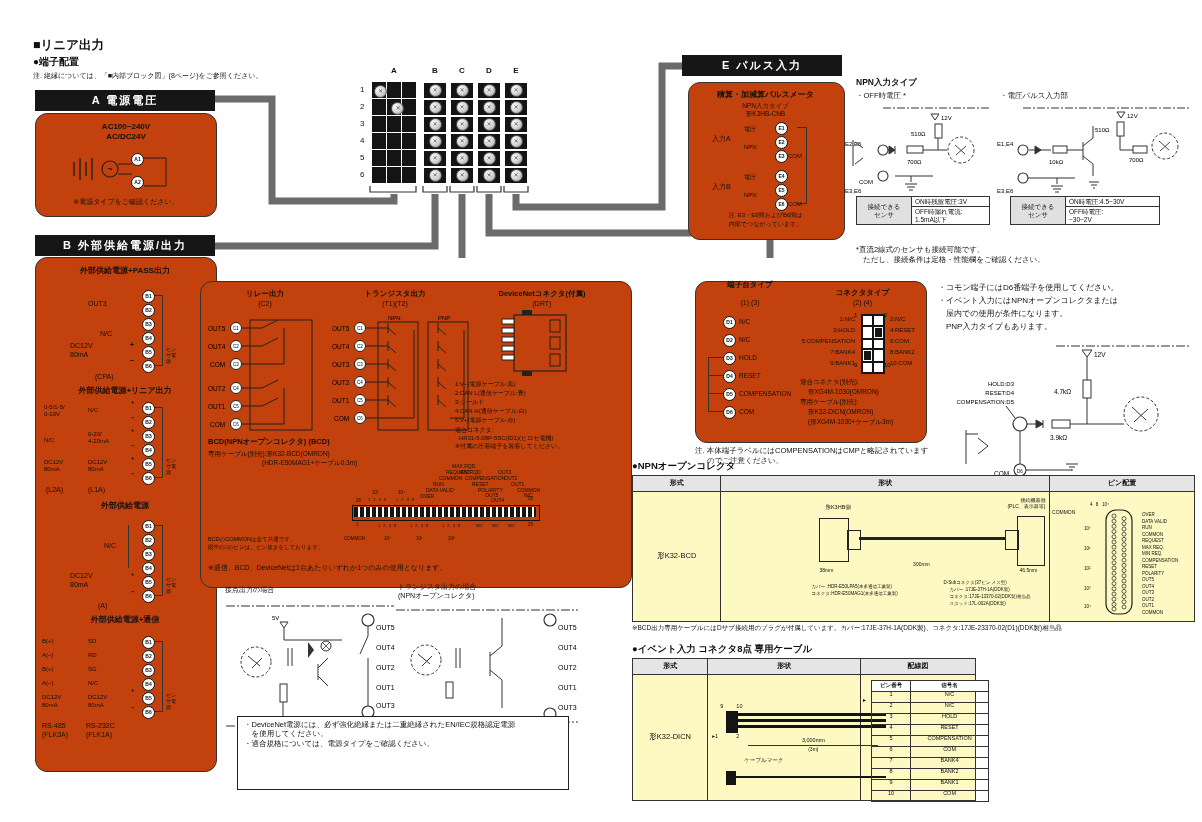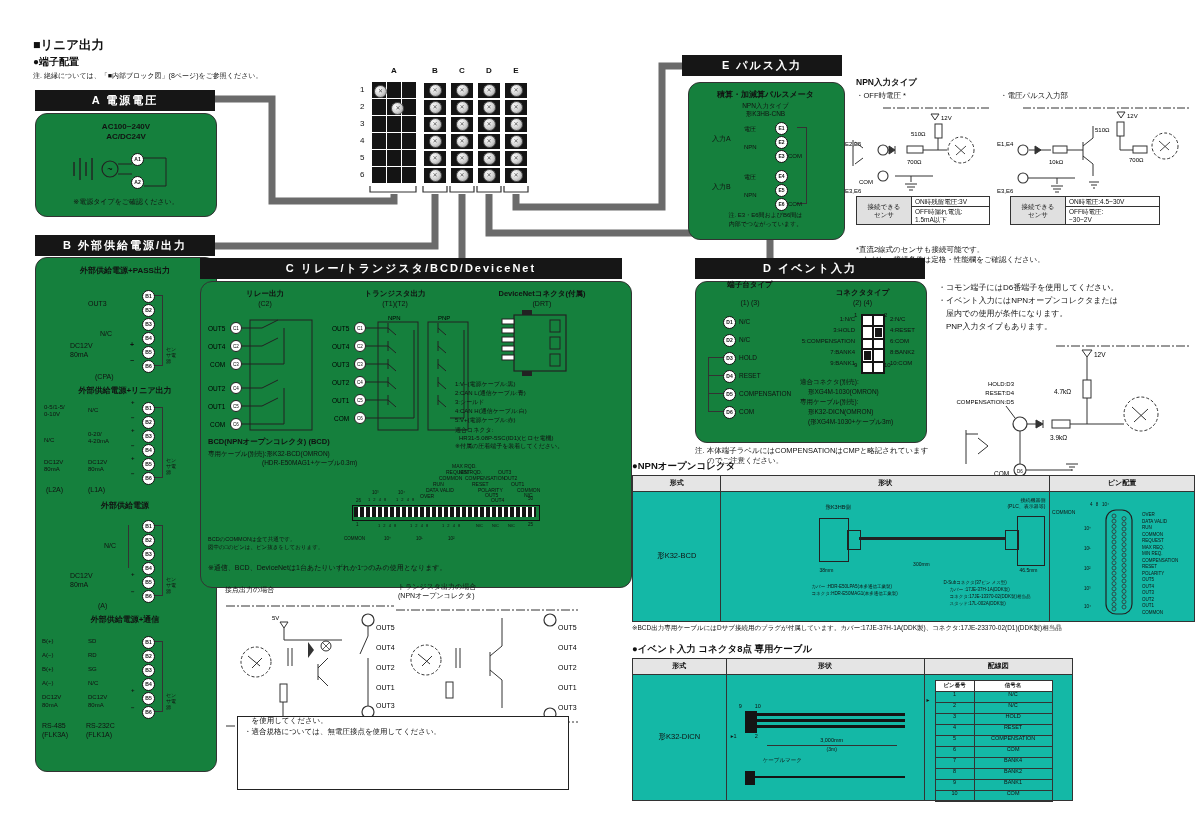--- a/index.html
+++ b/index.html
@@ -1,33 +1,33 @@
 <!DOCTYPE html>
 <html><head>
 <meta charset="utf-8">
 <style>
   html,body{margin:0;padding:0;background:#fff}
   #page{position:relative;width:1202px;height:822px;background:#fff;overflow:hidden;
         font-family:"Liberation Sans","DejaVu Sans",sans-serif;color:#111}
   .ab{position:absolute}
   .bar{background:#161616;color:#fff;font-weight:bold;display:flex;align-items:center;justify-content:center;letter-spacing:2px;font-size:11px}
-  .rbox{border:1.4px solid #333;border-radius:12px;background:#15803d}
+  .rbox{border:1.4px solid #333;border-radius:12px;background:#c2410c}
   .t{width:11px;height:11px;border:1px solid #111;border-radius:50%;background:#fff;font-size:5px;font-weight:bold;
      display:flex;align-items:center;justify-content:center;position:absolute;z-index:2;line-height:1}
   .ln{position:absolute;background:#333}
   .f4{font-size:4px}.f45{font-size:4.5px}.f5{font-size:5px}.f55{font-size:5.5px}.f6{font-size:6px}
   .f65{font-size:6.5px}.f7{font-size:7px}.f75{font-size:7.5px}.f8{font-size:8px}.f85{font-size:8.5px}
   .f9{font-size:9px}.f95{font-size:9.5px}.f10{font-size:10px}.f12{font-size:12.5px}
   .b{font-weight:bold}.c{text-align:center}.r{text-align:right}
   div{line-height:1.15}
   .screw{width:11px;height:11px;border-radius:50%;border:1px solid #555;display:inline-block;position:relative;
          background:radial-gradient(circle at 35% 35%, #fff, #cfcfcf 55%, #858585)}
   .screw::after{content:"✕";position:absolute;inset:0;display:flex;align-items:center;justify-content:center;font-size:6px;color:#555}
   .cell{position:absolute;width:22px;height:15px;background:#141414;display:flex;align-items:center;justify-content:center}
-  table.bt{border-collapse:collapse;position:absolute;background:#14b8a6}
+  table.bt{border-collapse:collapse;position:absolute;background:#fef9c3}
   table.bt th,table.bt td{border:1px solid #333;padding:0;vertical-align:top}
   table.bt th{background:#e5e5e5;font-size:7px;font-weight:bold;text-align:center;height:15px;vertical-align:middle}
   table.wt{border-collapse:collapse}
   table.wt th,table.wt td{border:1px solid #333;font-size:5.5px;text-align:center;padding:0 1px;height:10px;line-height:1}
   table.wt th{background:#fff;font-weight:bold}
   table.st{border-collapse:collapse}
   table.st td{border:1px solid #333;font-size:6.5px;padding:1px 3px;vertical-align:middle}
   .gray{background:#e0e0e0}
   svg text{font-family:"Liberation Sans","DejaVu Sans",sans-serif}
 </style>
@@ -248,21 +248,20 @@
 <div class="ab f6" style="left:88px;top:694px">DC12V</div>
 <div class="ab f6" style="left:88px;top:702px">80mA</div>
 <div class="ab f6 b" style="left:131px;top:687px">+</div>
     <div class="ab f6 b" style="left:131px;top:705px">−</div>
 <div class="ab f5" style="left:166px;top:693px;width:14px">センサ電源</div>
 <div class="ab f7" style="left:42px;top:722px">RS-485</div>
 <div class="ab f7" style="left:42px;top:731px">(FLK3A)</div>
 <div class="ab f7" style="left:86px;top:722px">RS-232C</div>
 <div class="ab f7" style="left:86px;top:731px">(FLK1A)</div>
 
-<div class="ab bar" style="left:200px;top:258px;width:422px;height:21px">C リレー/トランジスタ/BCD/DeviceNet</div>
 <div class="ab rbox" style="left:200px;top:281px;width:430px;height:305px"></div>
 
 <div class="ab f75 b c" style="left:210px;top:290px;width:110px">リレー出力</div>
 <div class="ab f7 c" style="left:210px;top:300px;width:110px">(C2)</div>
 <svg class="ab" style="left:206px;top:310px" width="118" height="126">
   <rect x="44" y="10" width="62" height="110" fill="none" stroke="#222" stroke-width="1"></rect>
   <text x="2" y="21" font-size="6.5">OUT5</text>
   <text x="2" y="39" font-size="6.5">OUT4</text>
   <text x="4" y="57" font-size="6.5">COM</text>
   <text x="2" y="81" font-size="6.5">OUT2</text>
@@ -430,22 +429,23 @@
   <circle cx="158" cy="18" r="6" fill="none" stroke="#333" stroke-width="1.2"></circle>
   <circle cx="158" cy="112" r="6" fill="none" stroke="#333" stroke-width="1.2"></circle>
   <text x="166" y="28" font-size="7">OUT5</text>
   <text x="166" y="48" font-size="7">OUT4</text>
   <text x="166" y="68" font-size="7">OUT2</text>
   <text x="166" y="88" font-size="7">OUT1</text>
   <text x="166" y="108" font-size="7">OUT3</text>
 </svg>
 
 <div class="ab" style="left:237px;top:716px;width:330px;height:72px;border:1.2px solid #222;background:#fff">
+  <div class="f75" style="padding:4px 6px 0">・DeviceNet電源には、必ず強化絶縁または二重絶縁されたEN/IEC規格認定電源</div>
   <div class="f75" style="padding:0 6px">　を使用してください。</div>
-  <div class="f75" style="padding:2px 6px 0">・適合規格については、無電圧接点を使用してください。</div>
+  <div class="f75" style="padding:2px 6px 0">・適合規格については、電源タイプをご確認ください。</div>
 </div>
 
 <div class="ab bar" style="left:682px;top:55px;width:160px;height:21px">E パルス入力</div>
 <div class="ab rbox" style="left:688px;top:82px;width:155px;height:156px"></div>
 <div class="ab f8 b c" style="left:690px;top:90px;width:151px">積算・加減算パルスメータ</div>
 <div class="ab f65 c" style="left:690px;top:102px;width:151px">NPN入力タイプ</div>
 <div class="ab f65 c" style="left:690px;top:110px;width:151px">形K3HB-CNB</div>
 <div class="ln" style="left:806px;top:127px;width:1px;height:77px"></div>
 <div class="ln" style="left:797px;top:127px;width:10px;height:1px"></div>
 <div class="ln" style="left:797px;top:203px;width:10px;height:1px"></div>
@@ -527,21 +527,20 @@
       <td>ON時電圧:4.5~30V</td>
         </tr>
   <tr>
           <td><span>OFF時電圧:</span><br><span>−30~2V</span></td>
         </tr>
 </tbody>
     </table>
 <div class="ab f75" style="left:856px;top:246px">*直流2線式のセンサも接続可能です。</div>
 <div class="ab f75" style="left:863px;top:256px">ただし、接続条件は定格・性能欄をご確認ください。</div>
 
-<div class="ab bar" style="left:695px;top:258px;width:230px;height:21px">D イベント入力</div>
 <div class="ab rbox" style="left:695px;top:281px;width:230px;height:160px"></div>
 <div class="ab f75 b c" style="left:700px;top:281px;width:100px">端子台タイプ</div>
 <div class="ab f7 c" style="left:700px;top:299px;width:100px">(1) (3)</div>
 <div class="ln" style="left:708px;top:357px;width:1px;height:54px"></div>
 <div class="ln" style="left:708px;top:357px;width:15px;height:1px"></div>
 <div class="ln" style="left:708px;top:375px;width:15px;height:1px"></div>
 <div class="ln" style="left:708px;top:393px;width:15px;height:1px"></div>
 <div class="ln" style="left:708px;top:411px;width:15px;height:1px"></div>
 <span class="t" style="left:723px;top:316px">D1</span>
 <span class="t" style="left:723px;top:334px">D2</span>
@@ -716,21 +715,21 @@
       <div class="ab f45" style="left:92px;top:104.5px">OUT2</div>
       <div class="ab f45" style="left:92px;top:111px">OUT1</div>
       <div class="ab f45" style="left:92px;top:117.5px">COMMON</div>
     </td>
   </tr>
 </tbody>
     </table>
 <div class="ab f65" style="left:632px;top:624px;width:566px">※BCD出力専用ケーブルにはDサブ接続用のプラグが付属しています。カバー:17JE-37H-1A(DDK製)、コネクタ:17JE-23370-02(D1)(DDK製)相当品</div>
 
 <div class="ab f95 b" style="left:632px;top:644px">●イベント入力 コネクタ8点 専用ケーブル</div>
-<table class="bt" style="left:632px;top:658px;width:441px">
+<table class="bt" style="left:632px;top:658px;width:344px">
   <tbody>
         <tr>
     <th style="width:88px">形式</th>
     <th style="width:187px">形状</th>
     <th style="width:140px">配線図</th>
   </tr>
   <tr style="height:126px">
     <td style="text-align:center;vertical-align:middle" class="f75">形K32-DICN</td>
     <td style="position:relative">
       <div class="ab f55" style="left:12px;top:28px">9</div>

